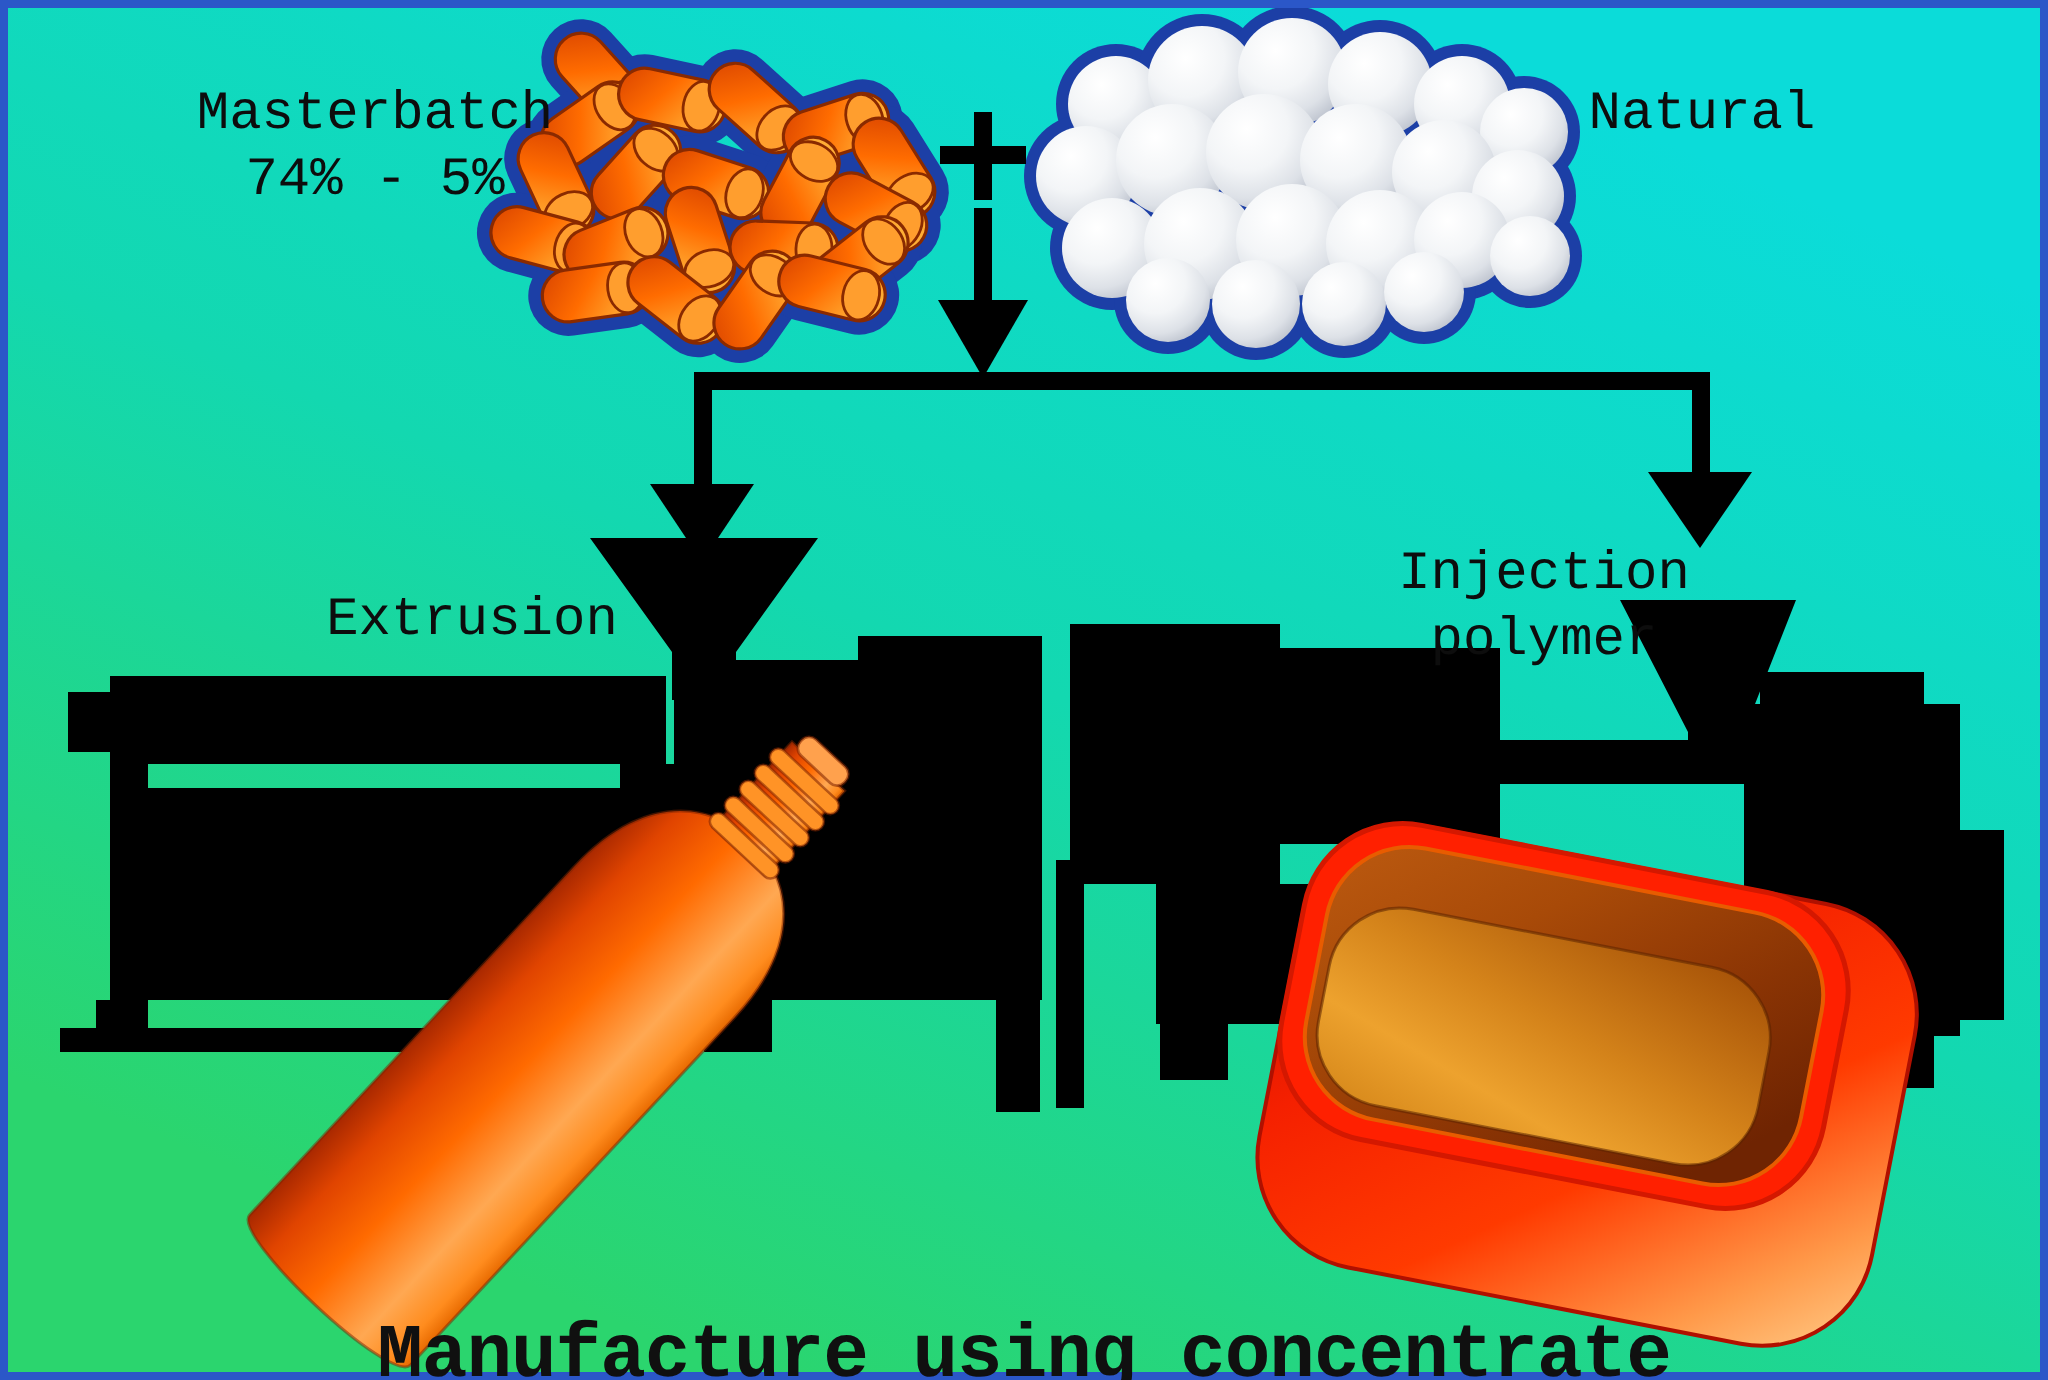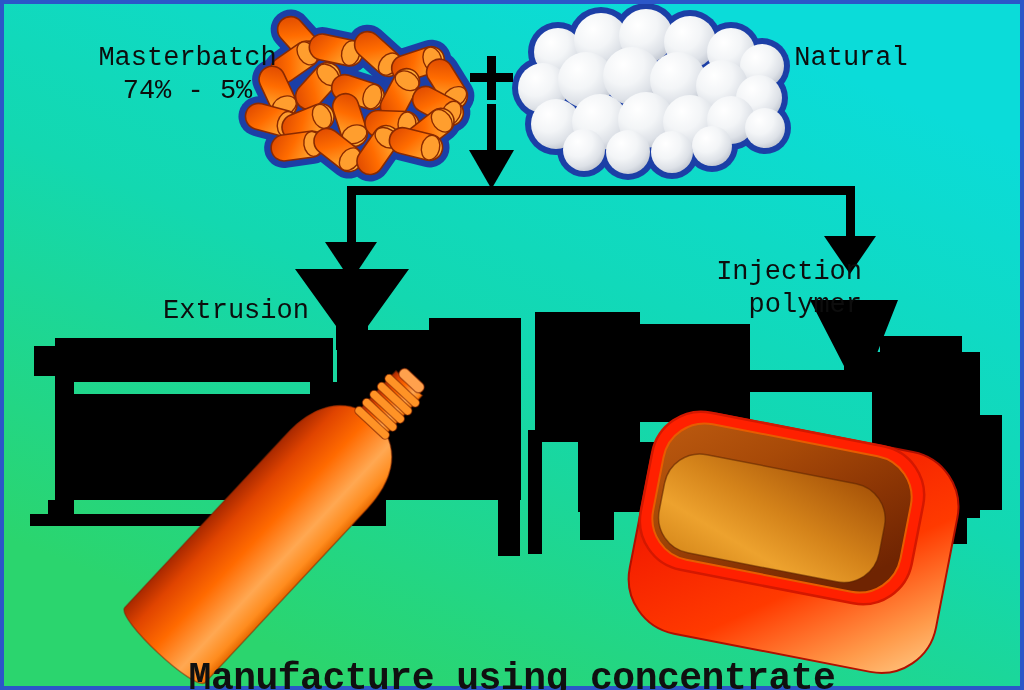--- a/index.html
+++ b/index.html
@@ -13,21 +13,21 @@
   .lbl{
     position:absolute;
     font-size:27px;line-height:33px;
     color:#0d0d0d;
     text-align:center;
     white-space:nowrap;
   }
   #lbl-masterbatch{left:85px;top:42px;width:205px;}
   #lbl-natural{left:772px;top:42px;width:158px;}
   #lbl-extrusion{left:158px;top:295px;width:156px;}
-  #lbl-injection{left:682px;top:256px;width:180px;text-align:right;}
+  #lbl-injection{left:682px;top:272px;width:180px;text-align:center;}
   #main-title{
     position:absolute;left:0;top:629px;width:1024px;
     text-align:center;
     font-size:38px;font-weight:700;letter-spacing:-0.5px;
     color:#101010;white-space:nowrap;margin-top:28px;
   }
 </style>
 </head>
 <body>
 

